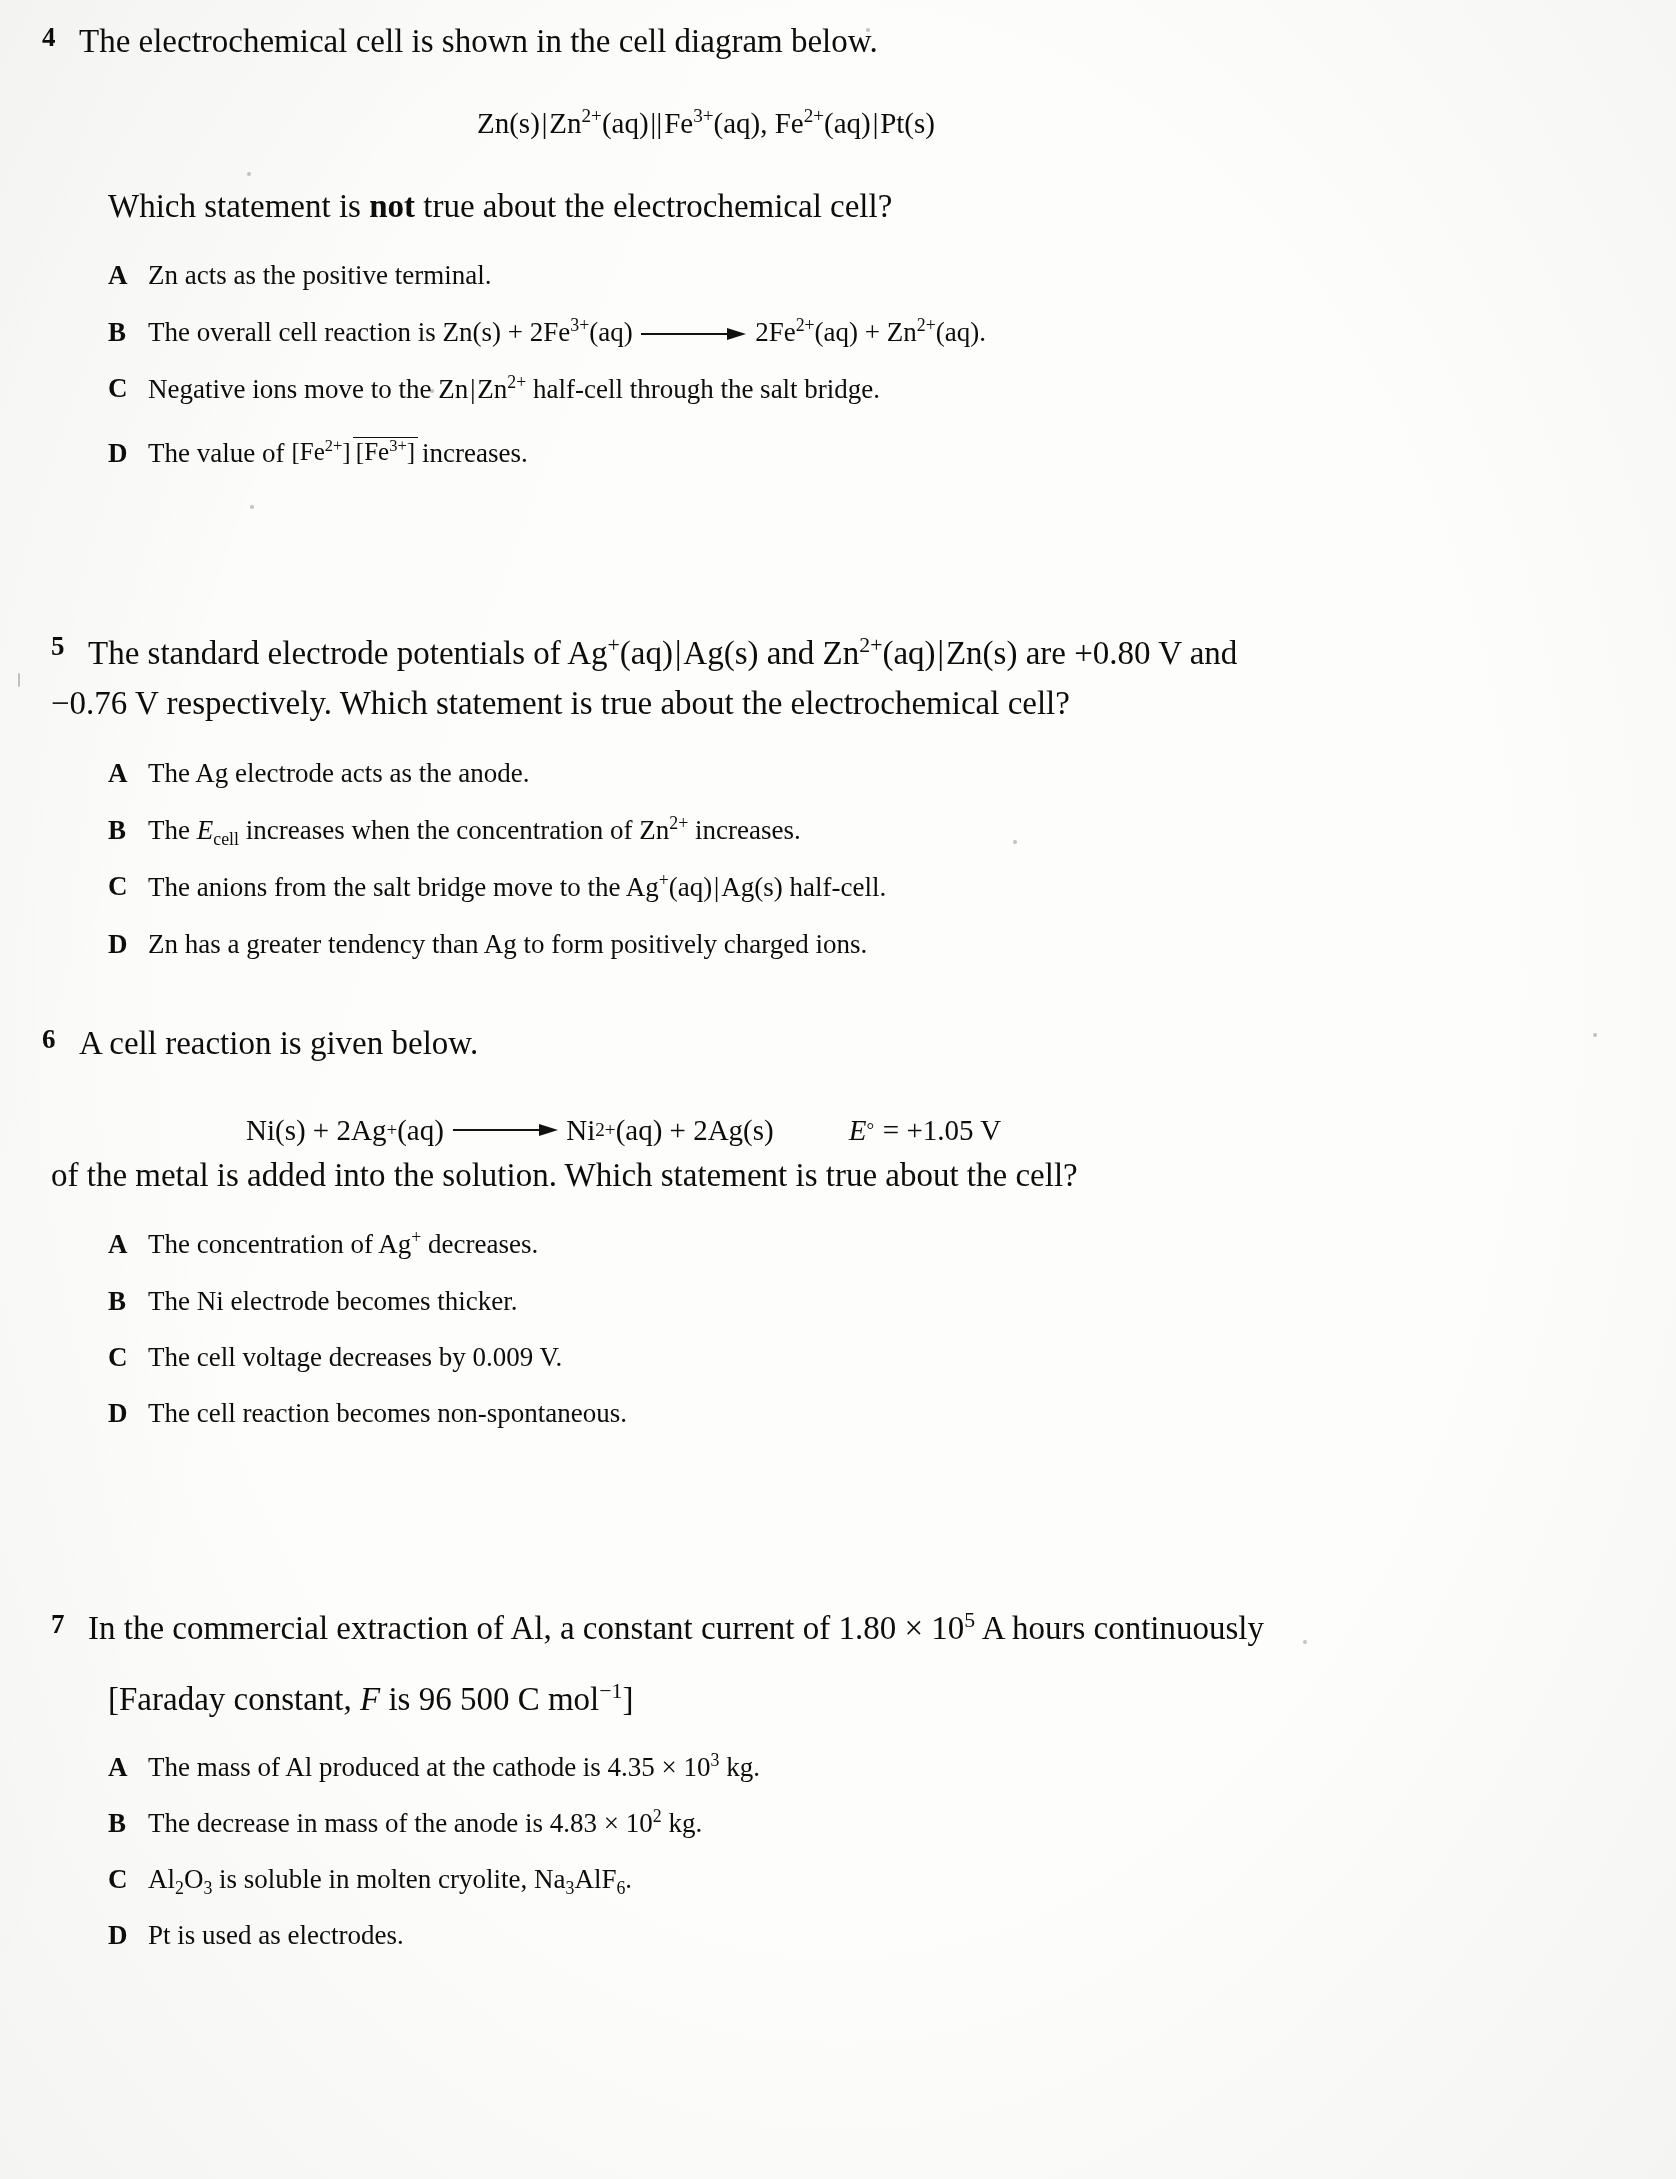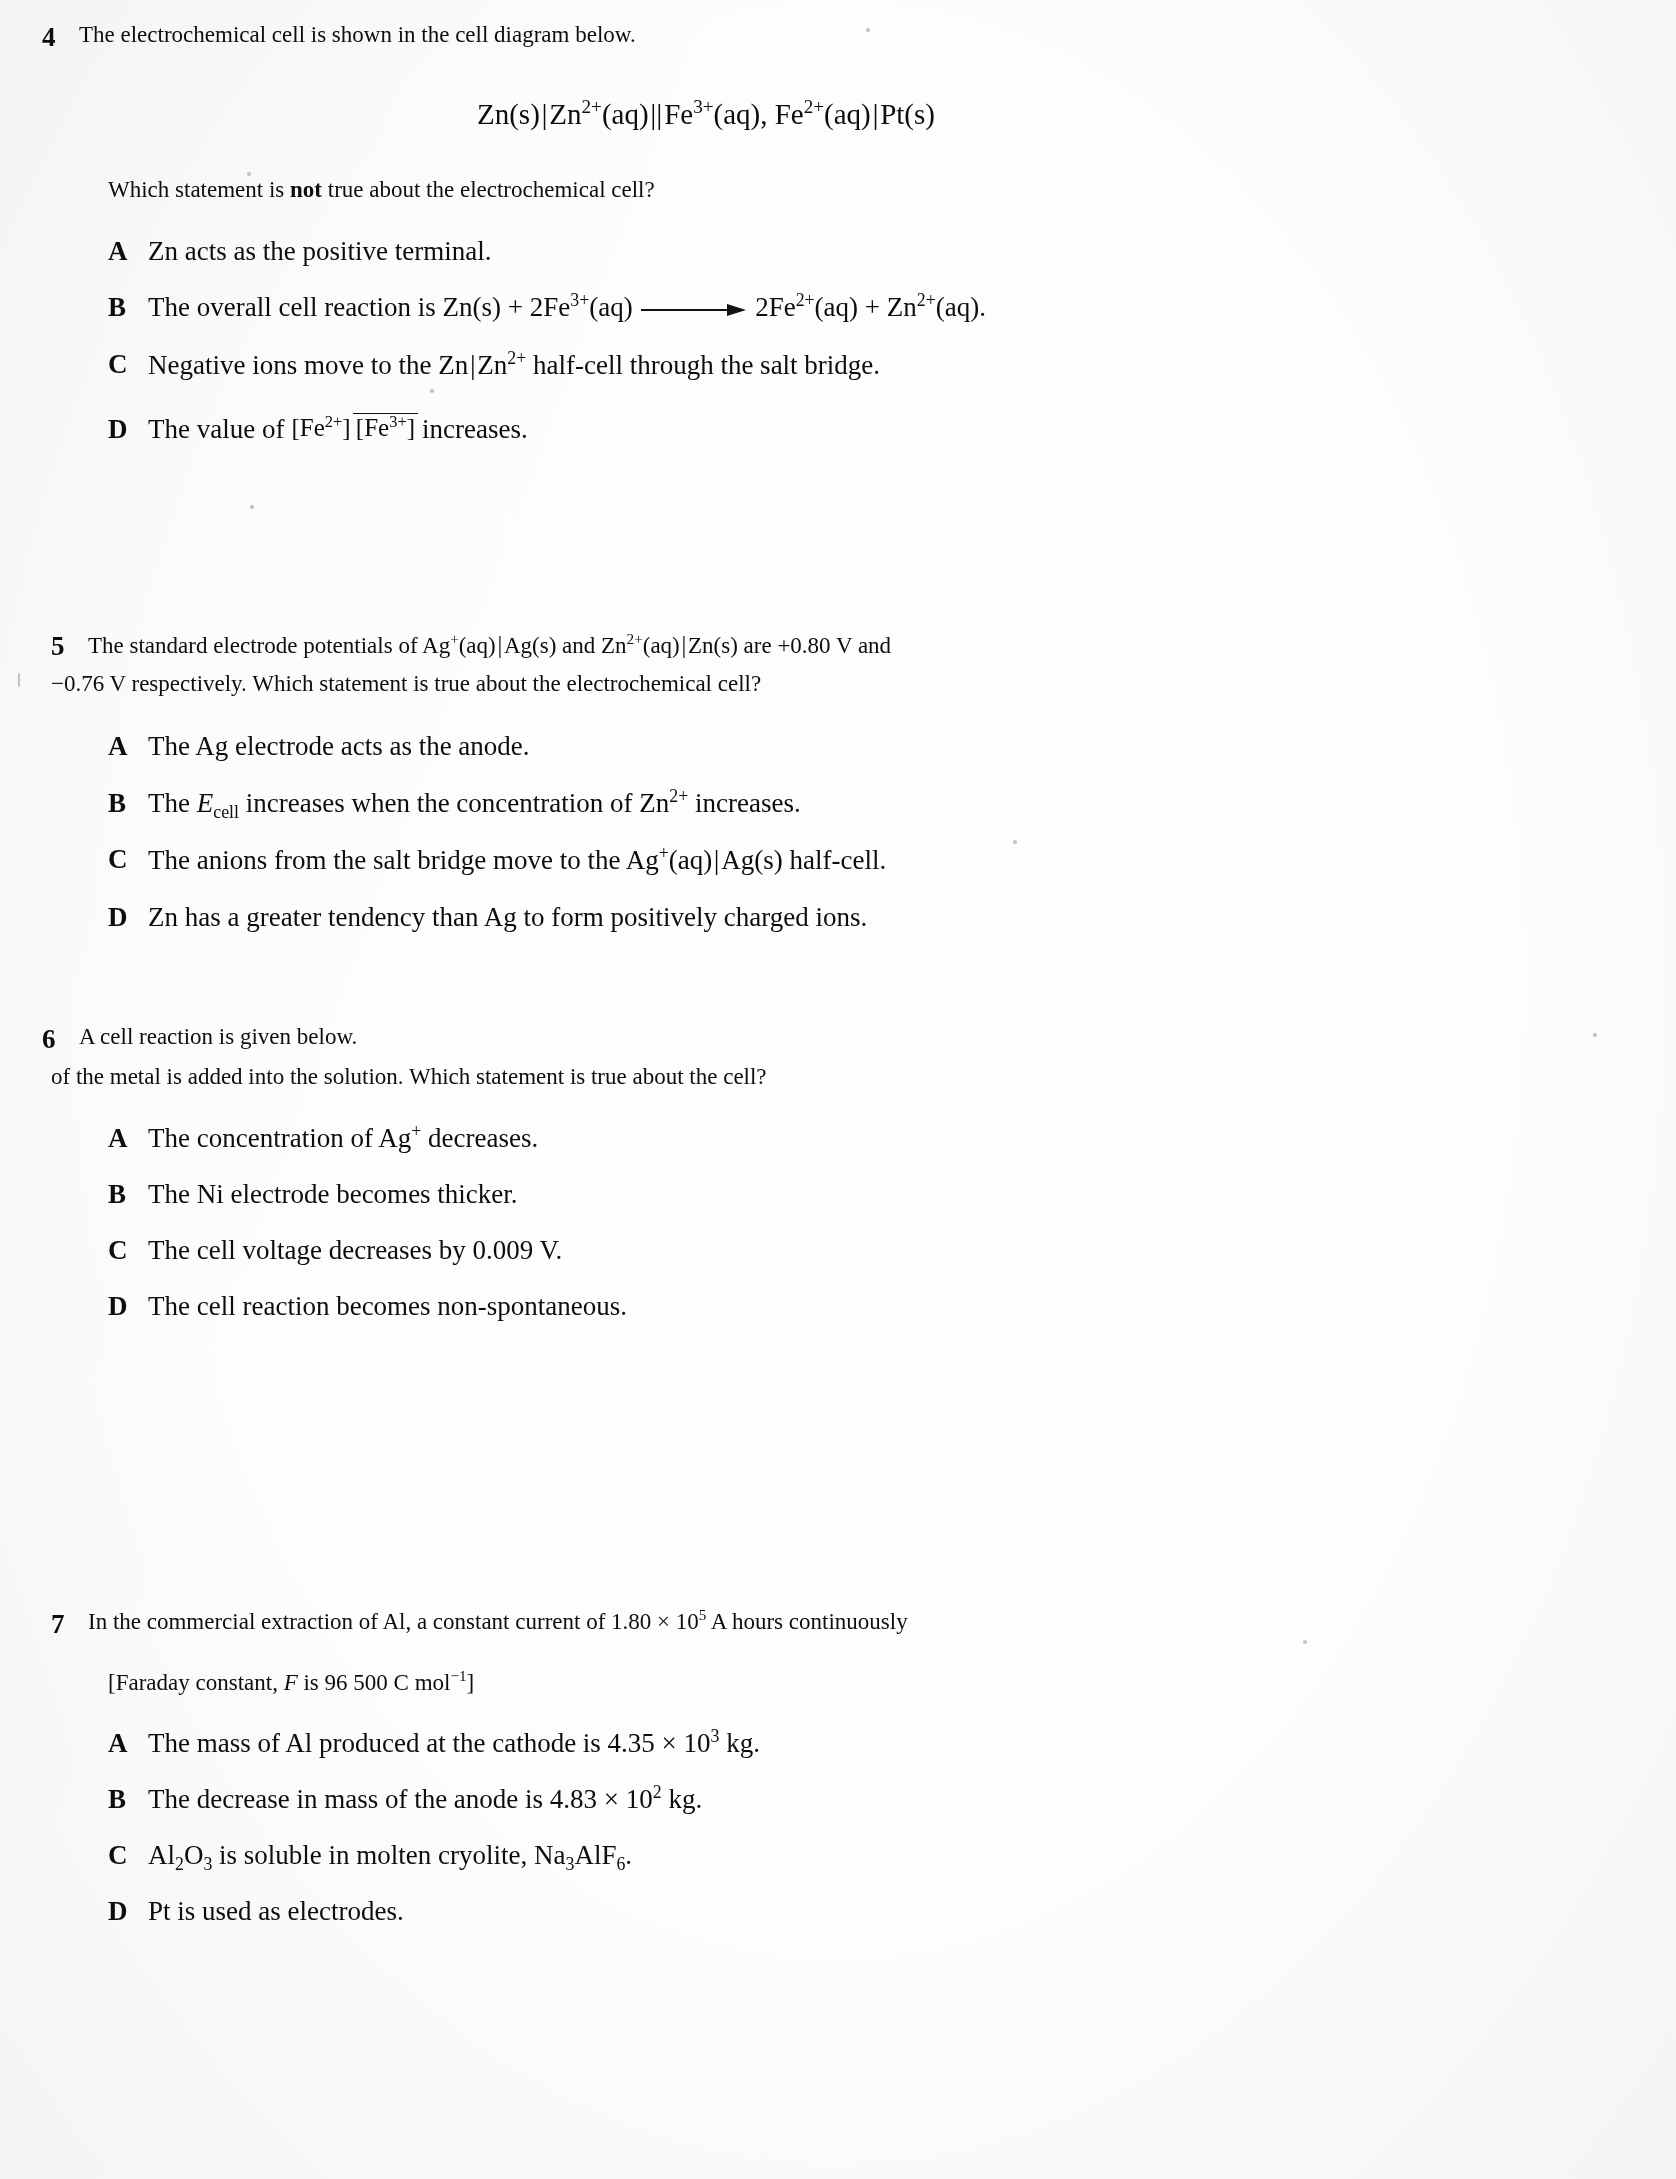--- a/index.html
+++ b/index.html
@@ -47,21 +47,21 @@
   }
   .q-num {
     width: 37px;
     flex: 0 0 37px;
     font-weight: bold;
     font-size: 27px;
     text-align: left;
     line-height: 1.42;
   }
   .q-stem {
-    font-size: 23px;
+    font-size: 33px;
     line-height: 1.45;
     flex: 1 1 auto;
   }
 
   .opt-row {
     display: flex;
     align-items: flex-start;
   }
   .opt-letter {
     flex: 0 0 40px;
@@ -256,20 +256,33 @@
       </div>
     </div>
 
     <div class="q-block" style="position:absolute; left:0; top:1020px; width:1677px;">
 
       <div class="q-row" style="margin-left:42px;">
         <div class="q-num">6</div>
         <div class="q-stem">A cell reaction is given below.</div>
       </div>
 
+      <div class="center-eq" style="margin-left:246px; margin-top:42px; display:flex; align-items:center;">
+        <span>Ni(s)  +  2Ag</span>
+          <sup>+</sup>
+          <span>(aq)</span>
+        <span class="rxn-arrow"></span>
+        <span>Ni</span>
+          <sup>2+</sup>
+          <span>(aq)  +  2Ag(s)</span>
+        <span style="display:inline-block; width:75px;"></span>
+        <span class="ital">E</span>
+          <sup>°</sup>
+          <span style="margin-left:8.7px;">= +1.05 V</span>
+      </div>
 
       <div class="q-stem" style="margin-left:51px; margin-top:1.7px;">of the metal is added into the solution.  Which statement is true about the cell?</div>
 
       <div class="opt-row" style="margin-left:108px; margin-top:24.5px;">
         <div class="opt-letter">A</div>
         <div class="opt-text">
           <span>The concentration of Ag</span><sup>+</sup><span> decreases.</span>
         </div>
       </div>
 

